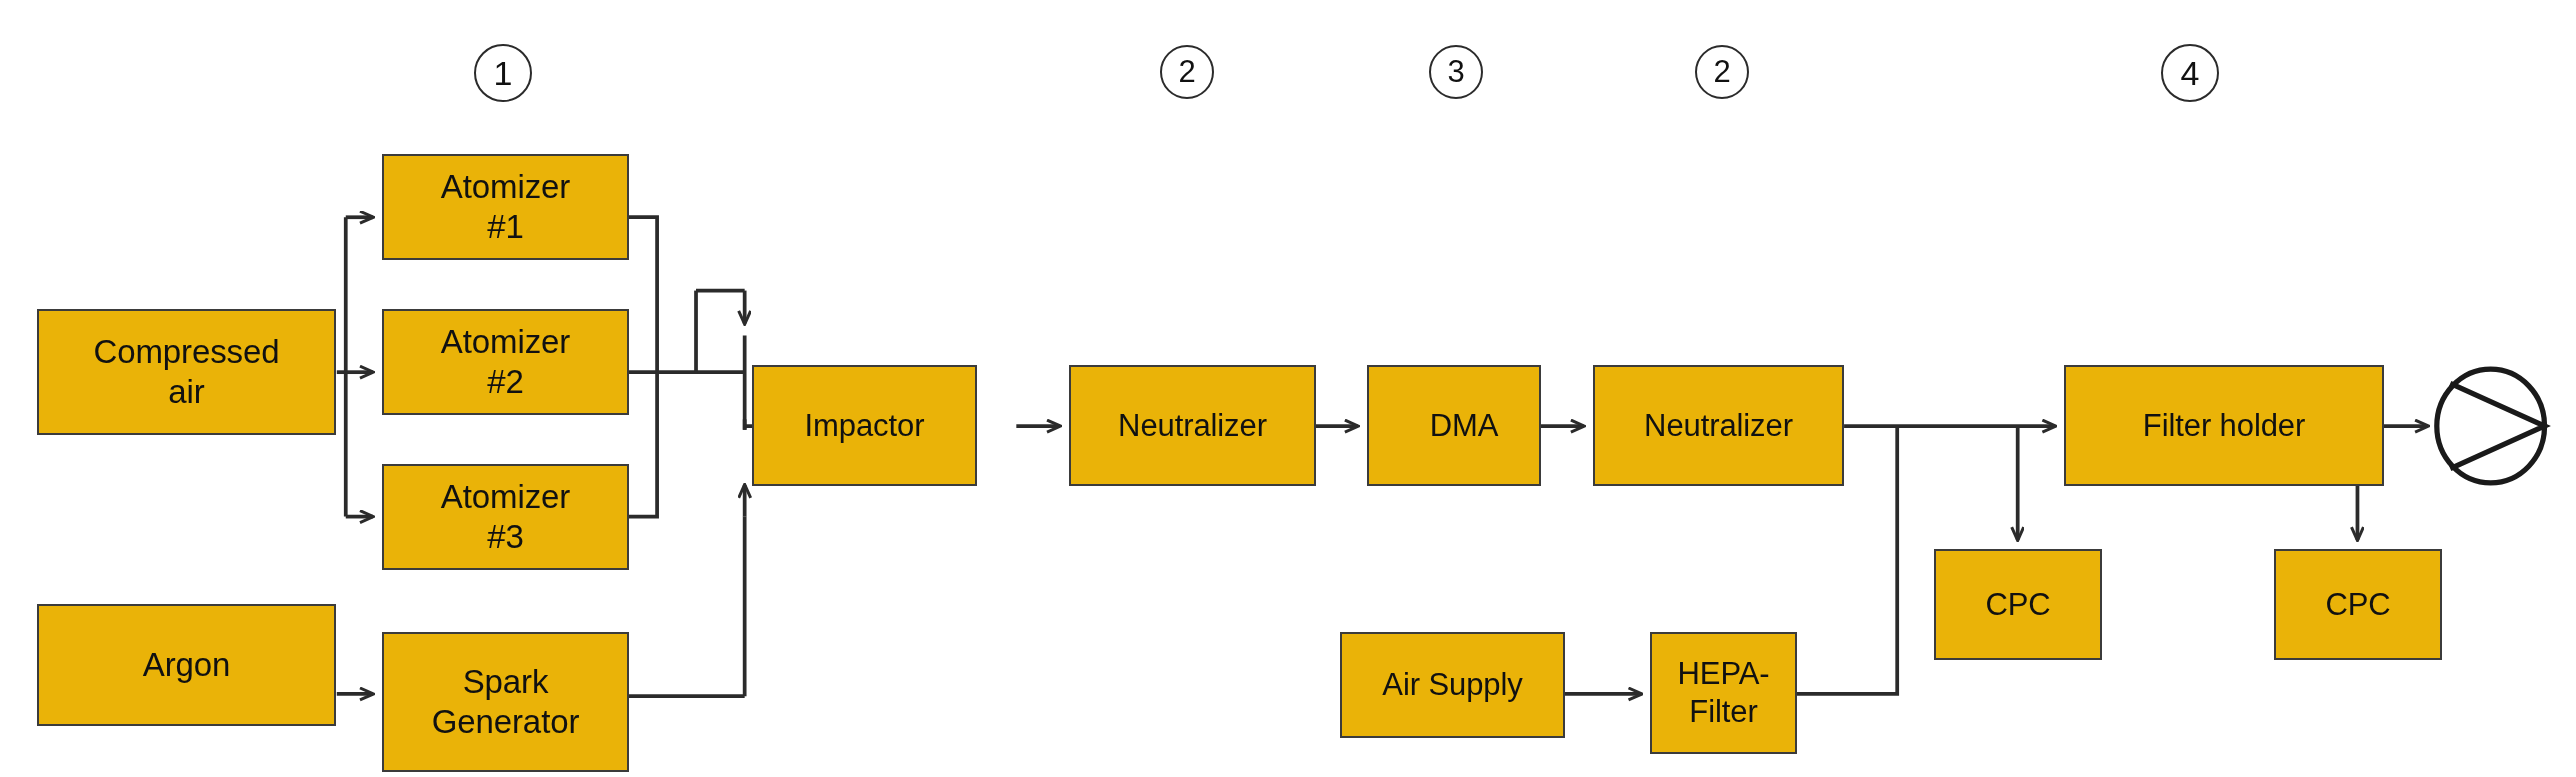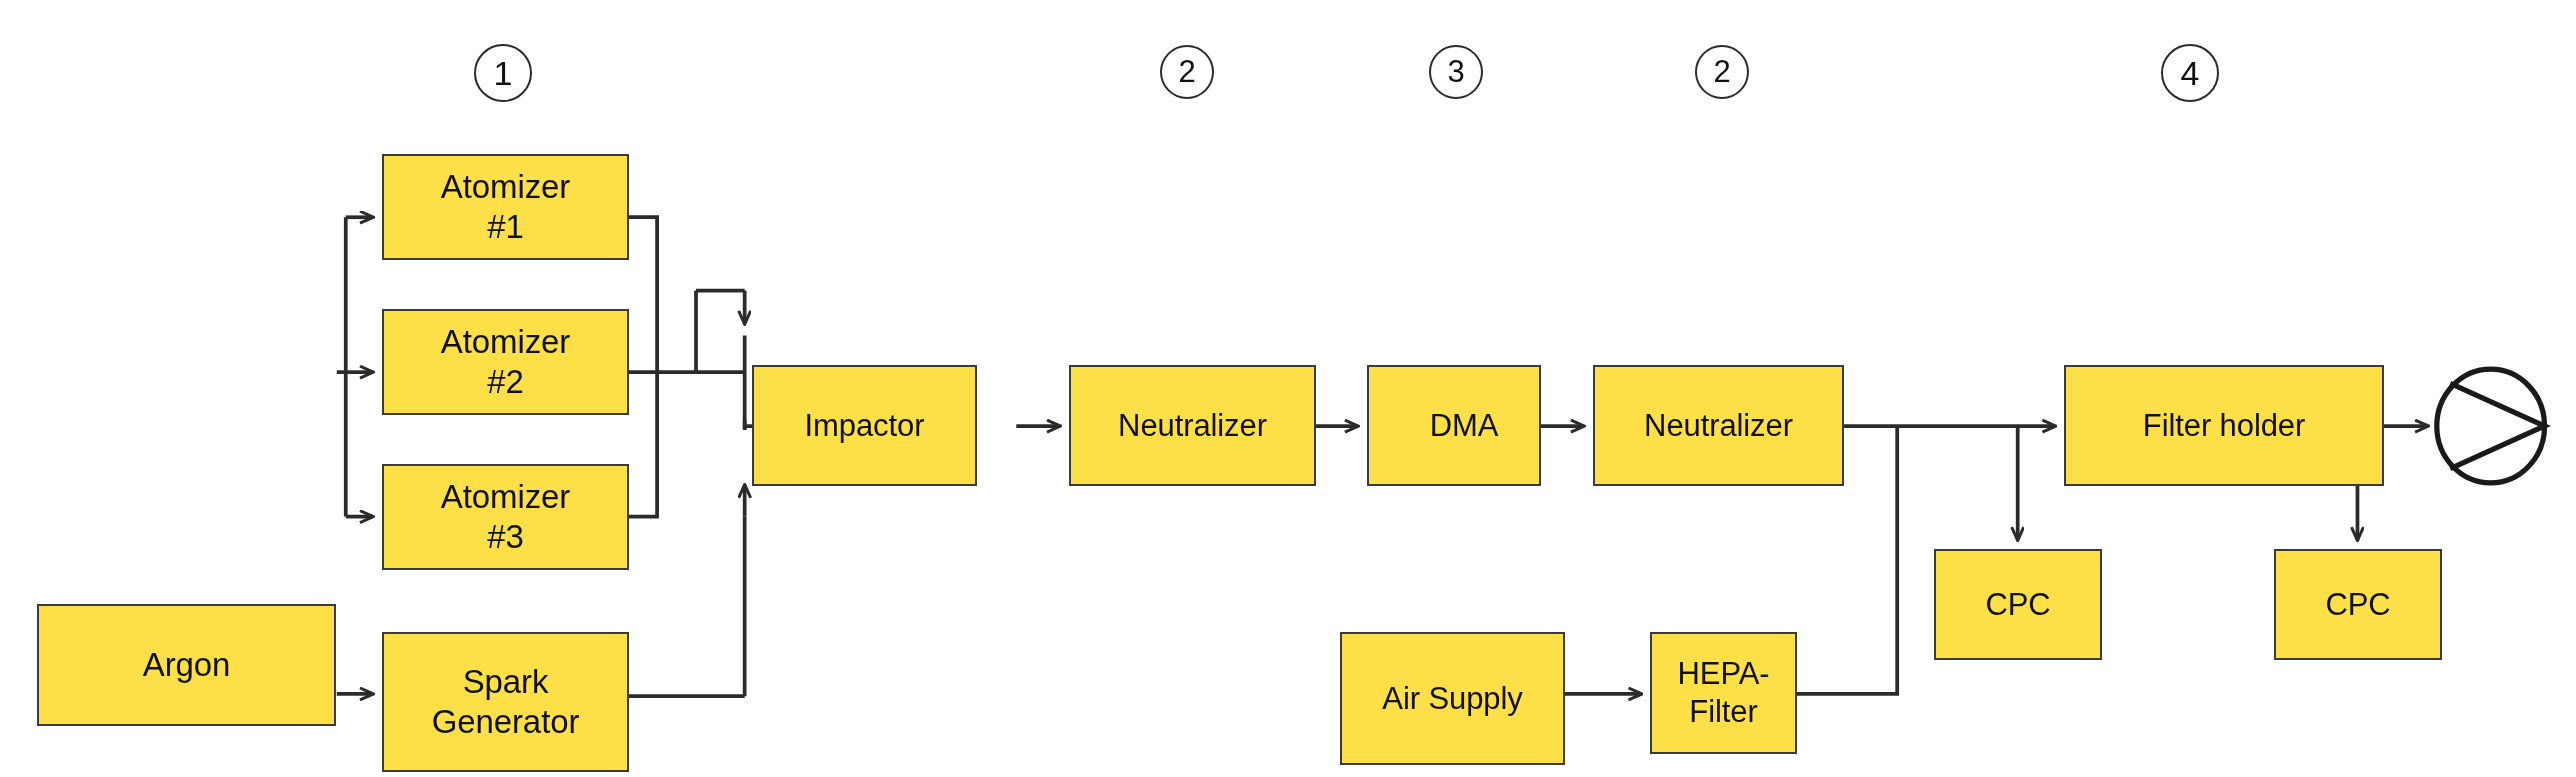--- a/index.html
+++ b/index.html
@@ -22,21 +22,21 @@
     position: absolute;
     left: 0;
     top: 0;
     width: 2576px;
     height: 778px;
   }
   .node-box {
     position: absolute;
     box-sizing: border-box;
     border: 2.2px solid #3b3b3b;
-    background: #fde047;
+    background: #eab308;
     display: flex;
     align-items: center;
     justify-content: center;
     text-align: center;
     color: #111111;
     font-family: "Liberation Sans", sans-serif;
     line-height: 1.22;
     letter-spacing: -0.1px;
     white-space: pre-line;
   }
@@ -124,20 +124,24 @@
   <div class="badge" style="left:1429px; top:45px; width:54px; height:54px; font-size:31px;">
     <span>3</span>
   </div>
   <div class="badge" style="left:1695px; top:45px; width:54px; height:54px; font-size:31px;">
     <span>2</span>
   </div>
   <div class="badge" style="left:2161px; top:44px; width:58px; height:58px; font-size:34px;">
     <span>4</span>
   </div>
 
+  <div class="node-box" style="left:37px; top:309px; width:299px; height:126px; font-size:33px;">
+    <span class="node-label">Compressed
+air</span>
+  </div>
 
   <div class="node-box" style="left:382px; top:154px; width:247px; height:106px; font-size:33px;">
     <span class="node-label">Atomizer
 #1</span>
   </div>
 
   <div class="node-box" style="left:382px; top:309px; width:247px; height:106px; font-size:33px;">
     <span class="node-label">Atomizer
 #2</span>
   </div>
@@ -177,21 +181,21 @@
   </div>
 
   <div class="node-box" style="left:1934px; top:549px; width:168px; height:111px; font-size:31px;">
     <span class="node-label">CPC</span>
   </div>
 
   <div class="node-box" style="left:2274px; top:549px; width:168px; height:111px; font-size:31px;">
     <span class="node-label">CPC</span>
   </div>
 
-  <div class="node-box" style="left:1340px; top:632px; width:225px; height:133px; font-size:31px;text-align:center;">
+  <div class="node-box" style="left:1340px; top:632px; width:225px; height:106px; font-size:31px;text-align:center;">
     <span class="node-label">Air Supply</span>
   </div>
 
   <div class="node-box" style="left:1650px; top:632px; width:147px; height:122px; font-size:31px;">
     <span class="node-label">HEPA-
 Filter</span>
   </div>
 
 </div>
 

